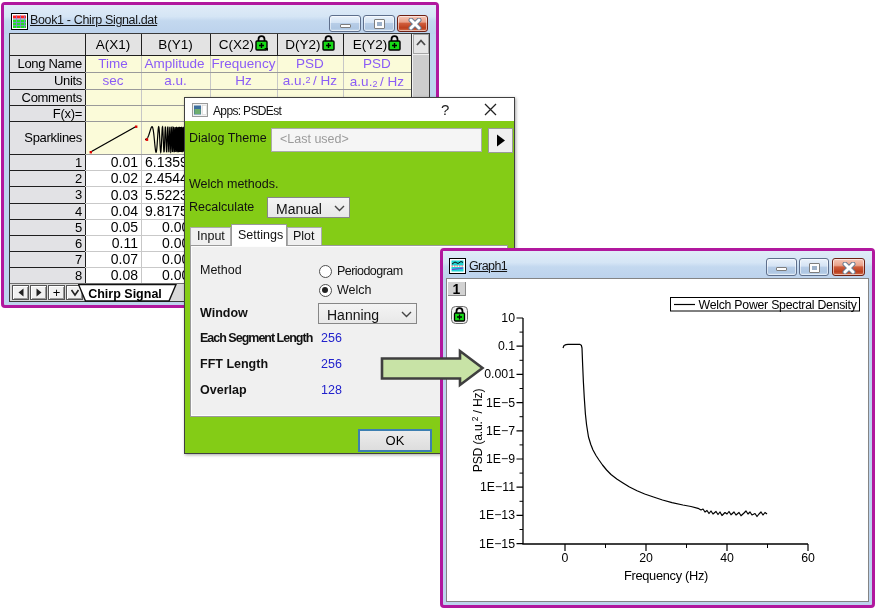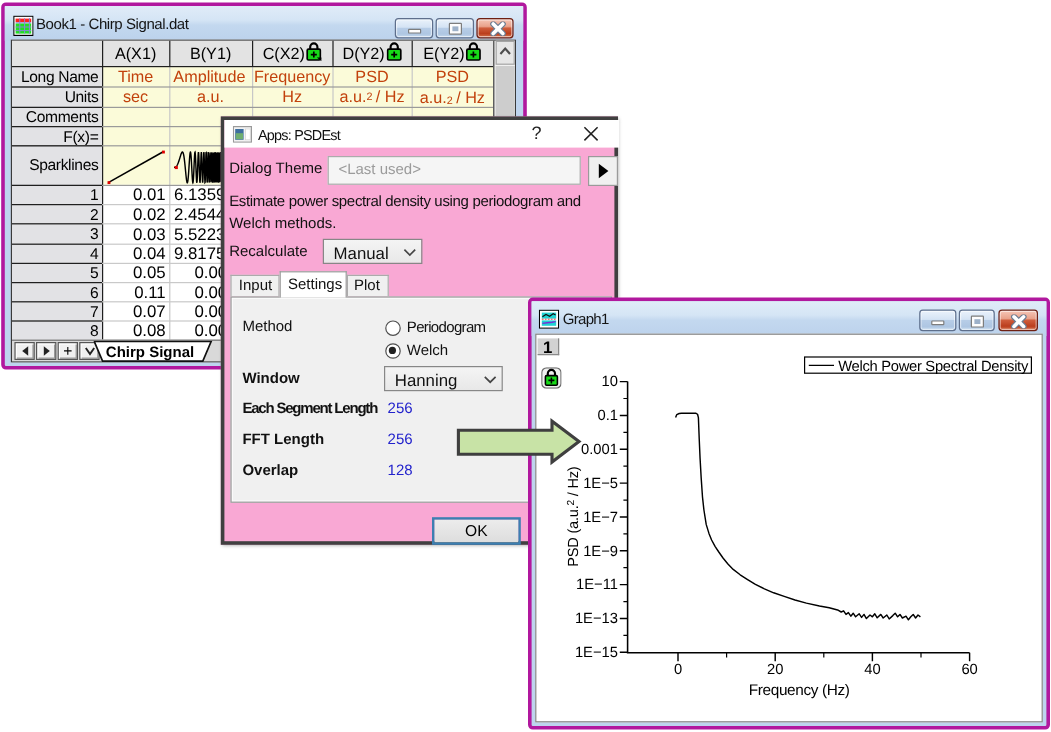--- a/index.html
+++ b/index.html
@@ -5,32 +5,32 @@
 * { margin:0; padding:0; box-sizing:border-box; }
 html,body { width:876px; height:610px; background:#fff; overflow:hidden; }
 body, div, span, td { font-family:"Liberation Sans", sans-serif; }
 #page { position:relative; width:876px; height:610px; background:#fff; }
 .abs { position:absolute; }
 
 
 .win { position:absolute; border:3px solid #b1189e; border-radius:4px; background:#bed4ee; }
 .titlebar { position:absolute; left:0; top:0; right:0; height:29px;
   background:linear-gradient(180deg,#e0ecf8 0%,#d5e5f5 40%,#c3d8ef 55%,#bcd2ec 100%); }
-.titletxt { position:absolute; font-size:12.5px; white-space:nowrap; color:#151515; }
+.titletxt { position:absolute; font-size:12.5px; white-space:nowrap; color:#151515;text-decoration:underline; }
 .capbtn { position:absolute; border:1px solid #5e6f8c; border-radius:3px;
   background:linear-gradient(180deg,#eaf2fb 0%,#d4e3f4 45%,#b7cde7 50%,#aec6e2 82%,#c6daee 100%);
   box-shadow:inset 0 0 0 1px rgba(255,255,255,0.55); }
 .capbtn.close { border-color:#6e2013;
   background:linear-gradient(180deg,#f6c6b6 0%,#e9a28b 40%,#cf5c3b 50%,#bb3e1d 80%,#d4734f 100%); }
 
 
 .hdrc { height:21px; display:flex; align-items:center; justify-content:center; font-size:13.5px; white-space:nowrap; color:#000; gap:1px; }
 .hdrc svg.lock { margin-top:-3px; }
 .rowh { left:0; width:72px; text-align:right; font-size:13px; letter-spacing:-0.3px; white-space:nowrap; color:#000; display:flex; align-items:center; justify-content:flex-end; }
-.cellc { display:flex; align-items:center; justify-content:center; font-size:13.5px; color:#c2410c; white-space:nowrap; }
+.cellc { display:flex; align-items:center; justify-content:center; font-size:13.5px; color:#8b5cf6; white-space:nowrap; }
 .cellc sup { font-size:9px; margin-top:-2px; }
 .cellr { display:flex; align-items:center; justify-content:flex-end; font-size:14px; color:#000; }
 .celll { display:flex; align-items:center; justify-content:flex-start; font-size:14px; color:#000; }
 .vldark { position:absolute; width:1px; background:#1f1f1f; }
 .vlgray { position:absolute; width:1px; background:#c7c7c7; }
 .hldark { position:absolute; height:1px; background:#1f1f1f; }
 .hlgray { position:absolute; height:1px; background:#c9c9c9; }
 .tabbtn { position:absolute; top:1px; width:17px; height:15px; background:#f0f0f0; border:1px solid #555;
   box-shadow:inset 1px 1px 0 #fff, inset -1px -1px 0 #999; display:flex; align-items:center; justify-content:center; }
 
@@ -215,21 +215,21 @@
             </svg>
           </div>
         <svg class="abs" style="left:68px; top:0px;" width="110" height="18" viewBox="0 0 110 18">
           <path d="M0.5 0.5 L98 0.5 L91 17 L7.5 17 Z" fill="#ffffff" stroke="#111" stroke-width="1.4"></path>
           <text x="47" y="13.5" text-anchor="middle" font-size="12.5" font-weight="bold" fill="#000" font-family="Liberation Sans, sans-serif">Chirp Signal</text>
         </svg>
       </div>
     </div>
   </div>
 
-  <div class="abs" id="dialog" style="left:184px; top:97px; width:331px; height:357px; background:#f9a8d4; border:3px solid #404040; box-shadow:1px 1px 3px rgba(0,0,0,0.35);">
+  <div class="abs" id="dialog" style="left:184px; top:97px; width:331px; height:357px; background:#84cc16; border:1px solid #404040; box-shadow:1px 1px 3px rgba(0,0,0,0.35);">
 
     <div class="abs" style="left:0; top:0; width:329px; height:23px; background:#ffffff;"></div>
     <svg class="abs" style="left:7px; top:5px;" width="16" height="14" viewBox="0 0 16 14">
       <rect x="0.5" y="0.5" width="15" height="13" fill="#f2f2f2" stroke="#9a9a9a"></rect>
       <rect x="2" y="2.5" width="7" height="9" fill="#3d6e9e"></rect>
       <rect x="2.5" y="6" width="6" height="5" fill="#6fae6f"></rect>
       <rect x="10.5" y="2.5" width="4" height="9" fill="#ffffff" stroke="#cccccc" stroke-width="0.5"></rect>
     </svg>
     <span class="dlglabel" style="left:28px; top:6px; font-size:12px; letter-spacing:-0.65px;">Apps: PSDEst</span>
     <span class="dlglabel" style="left:256px; top:3px; font-size:15px; color:#222;">?</span>
@@ -239,21 +239,20 @@
 
     <span class="dlglabel" style="left:4px; top:33px;">Dialog Theme</span>
     <div class="abs" style="left:86px; top:30px; width:211px; height:24px; background:#f5f5f5; border:1px solid #ababab;">
       <span class="dlglabel" style="left:8px; top:3px; color:#9b9b9b;">&lt;Last used&gt;</span>
     </div>
     <div class="abs" style="left:303px; top:30px; width:25px; height:25px; background:#f0f0f0; border:1px solid #9a9a9a;">
       <svg class="abs" style="left:7px; top:5px;" width="10" height="13" viewBox="0 0 10 13">
           <path d="M1 0.5 L9 6.5 L1 12.5 Z" fill="#000"></path>
         </svg>
     </div>
-    <span class="dlglabel" style="left:4px; top:61px; letter-spacing:-0.28px;">Estimate power spectral density using periodogram and</span>
     <span class="dlglabel" style="left:4px; top:79px;">Welch methods.</span>
     <span class="dlglabel" style="left:4px; top:102px;">Recalculate</span>
     <div class="combo" style="left:82px; top:99px; width:83px; height:21px;">
       <span class="ctext">Manual</span>
       <svg class="abs" style="left:66px; top:7px;" width="11" height="7" viewBox="0 0 11 7">
           <path d="M1 1 L5.5 5.5 L10 1" fill="none" stroke="#454545" stroke-width="1.4"></path>
         </svg>
     </div>
 
     <div class="abs" style="left:5px; top:129px; width:41px; height:18px; background:#f0f0f0; border:1px solid #ababab; border-bottom:none;"></div>

